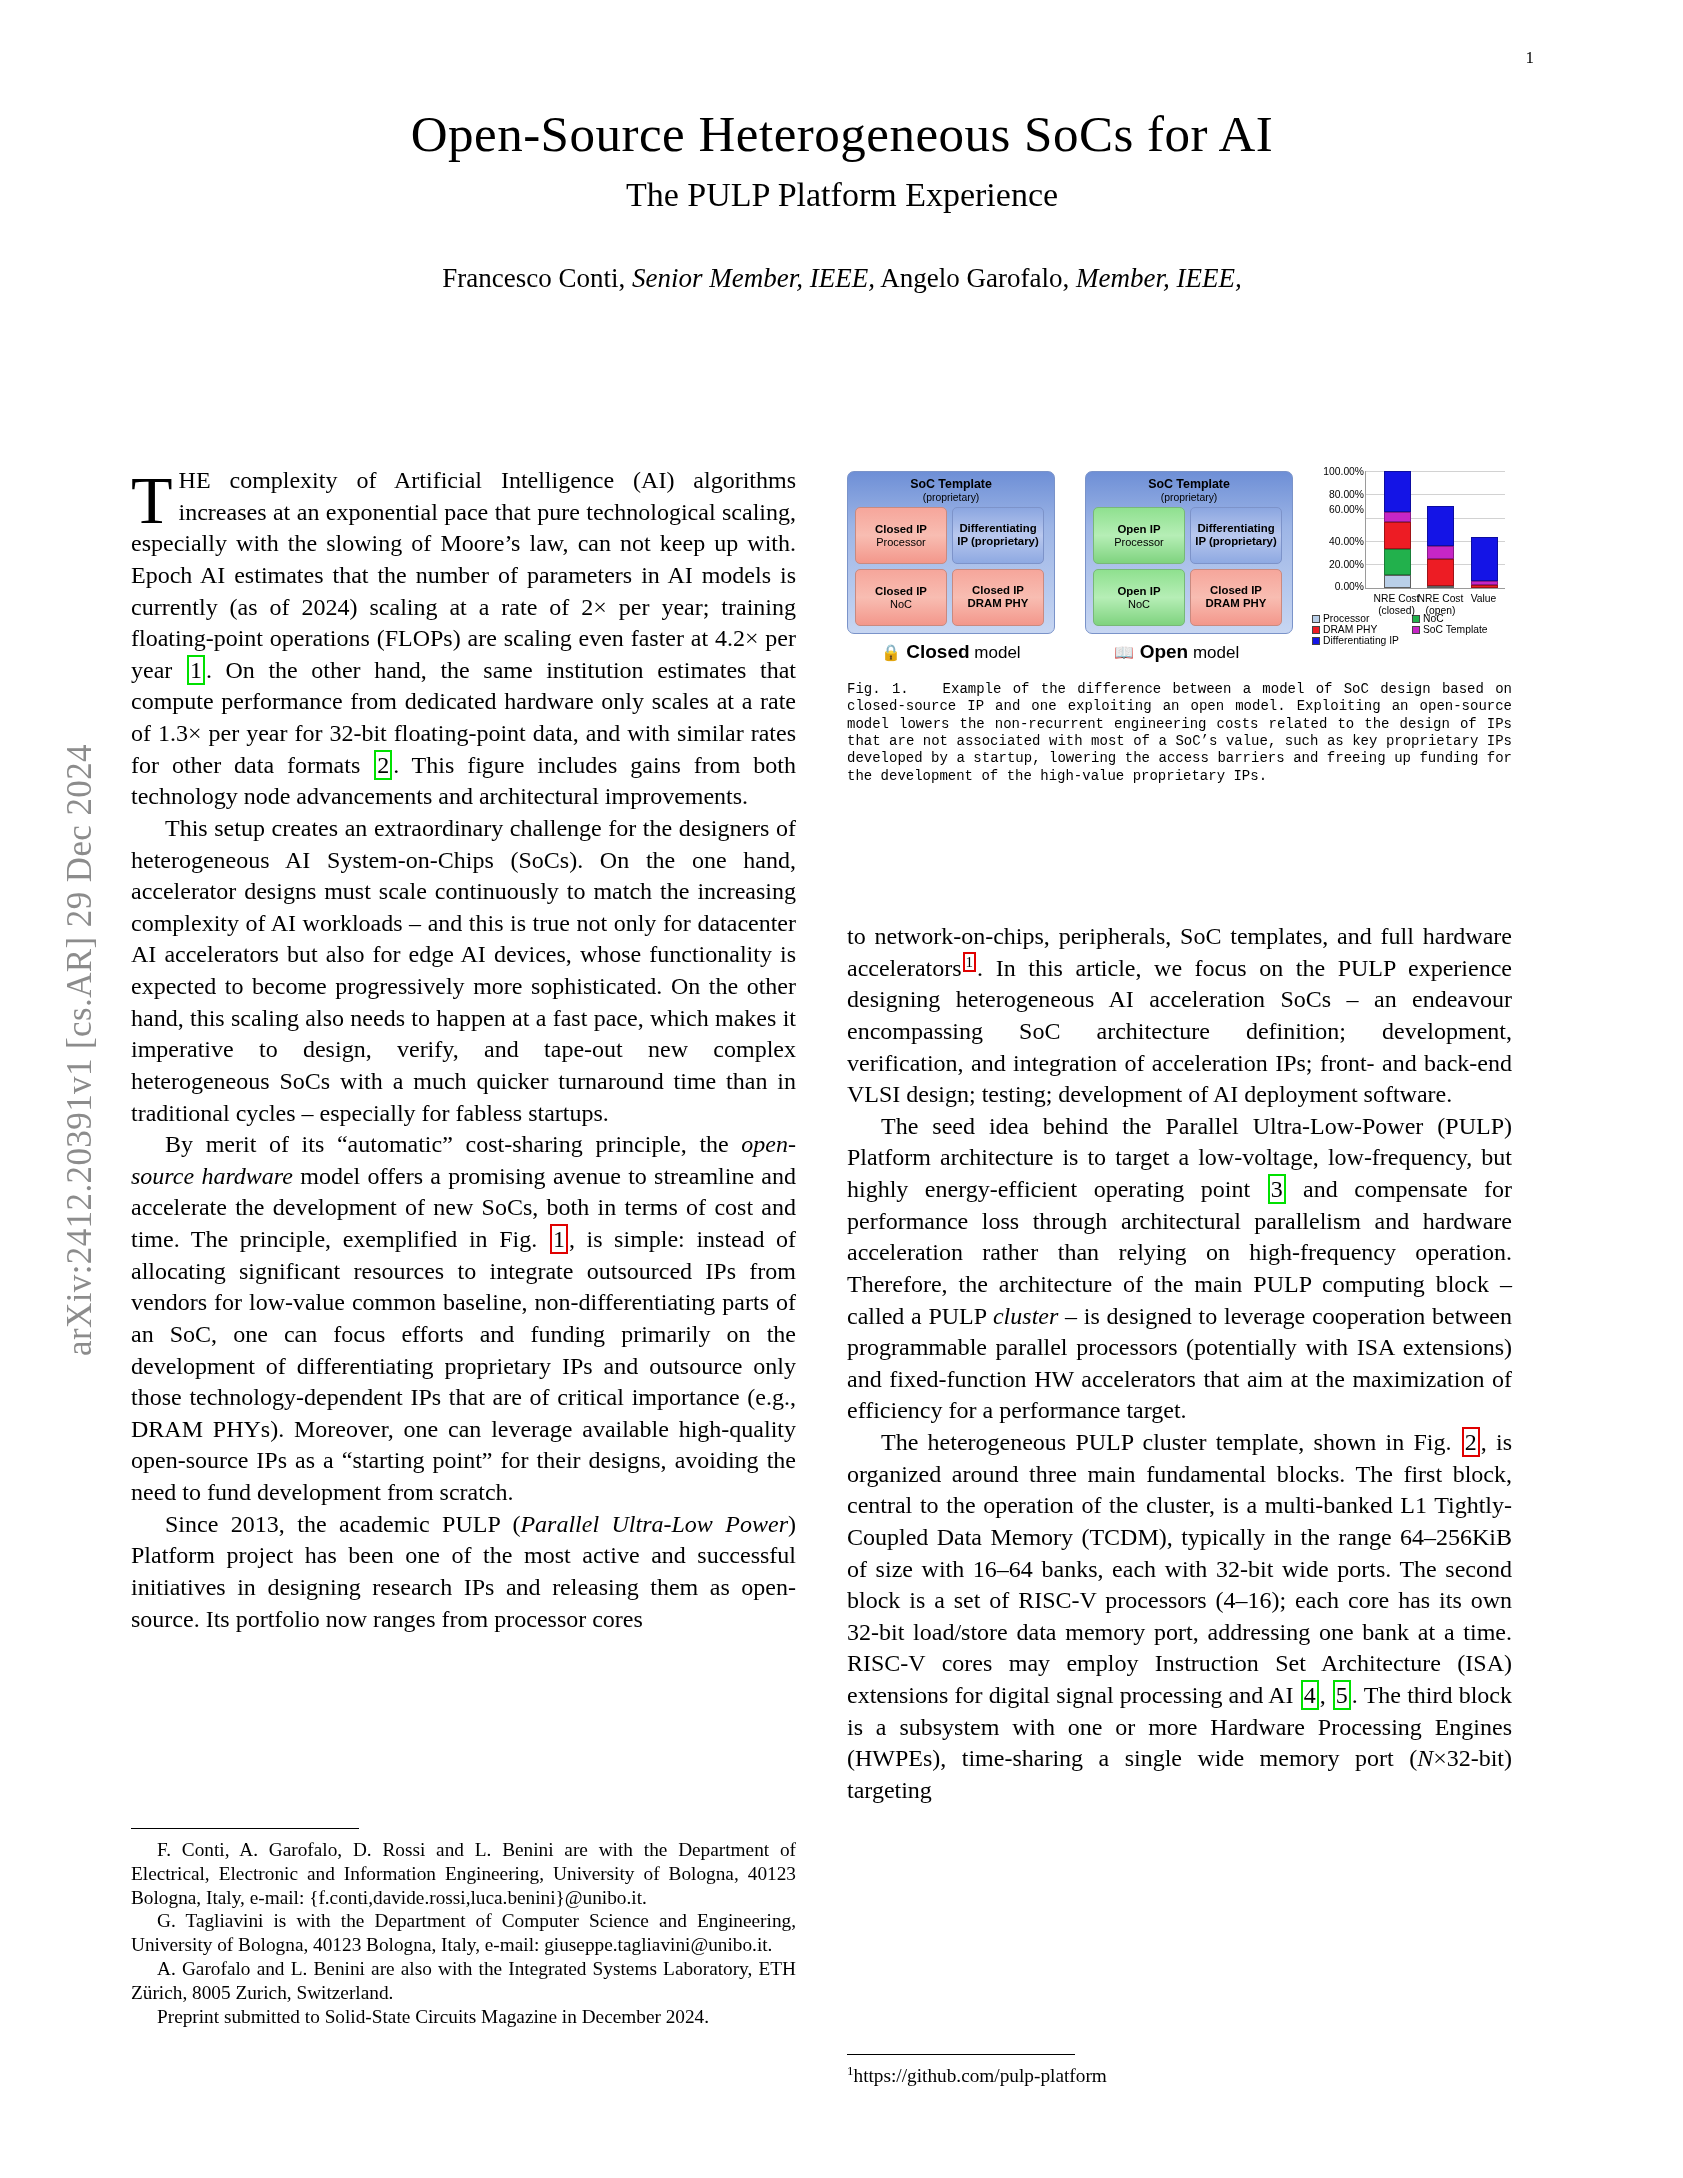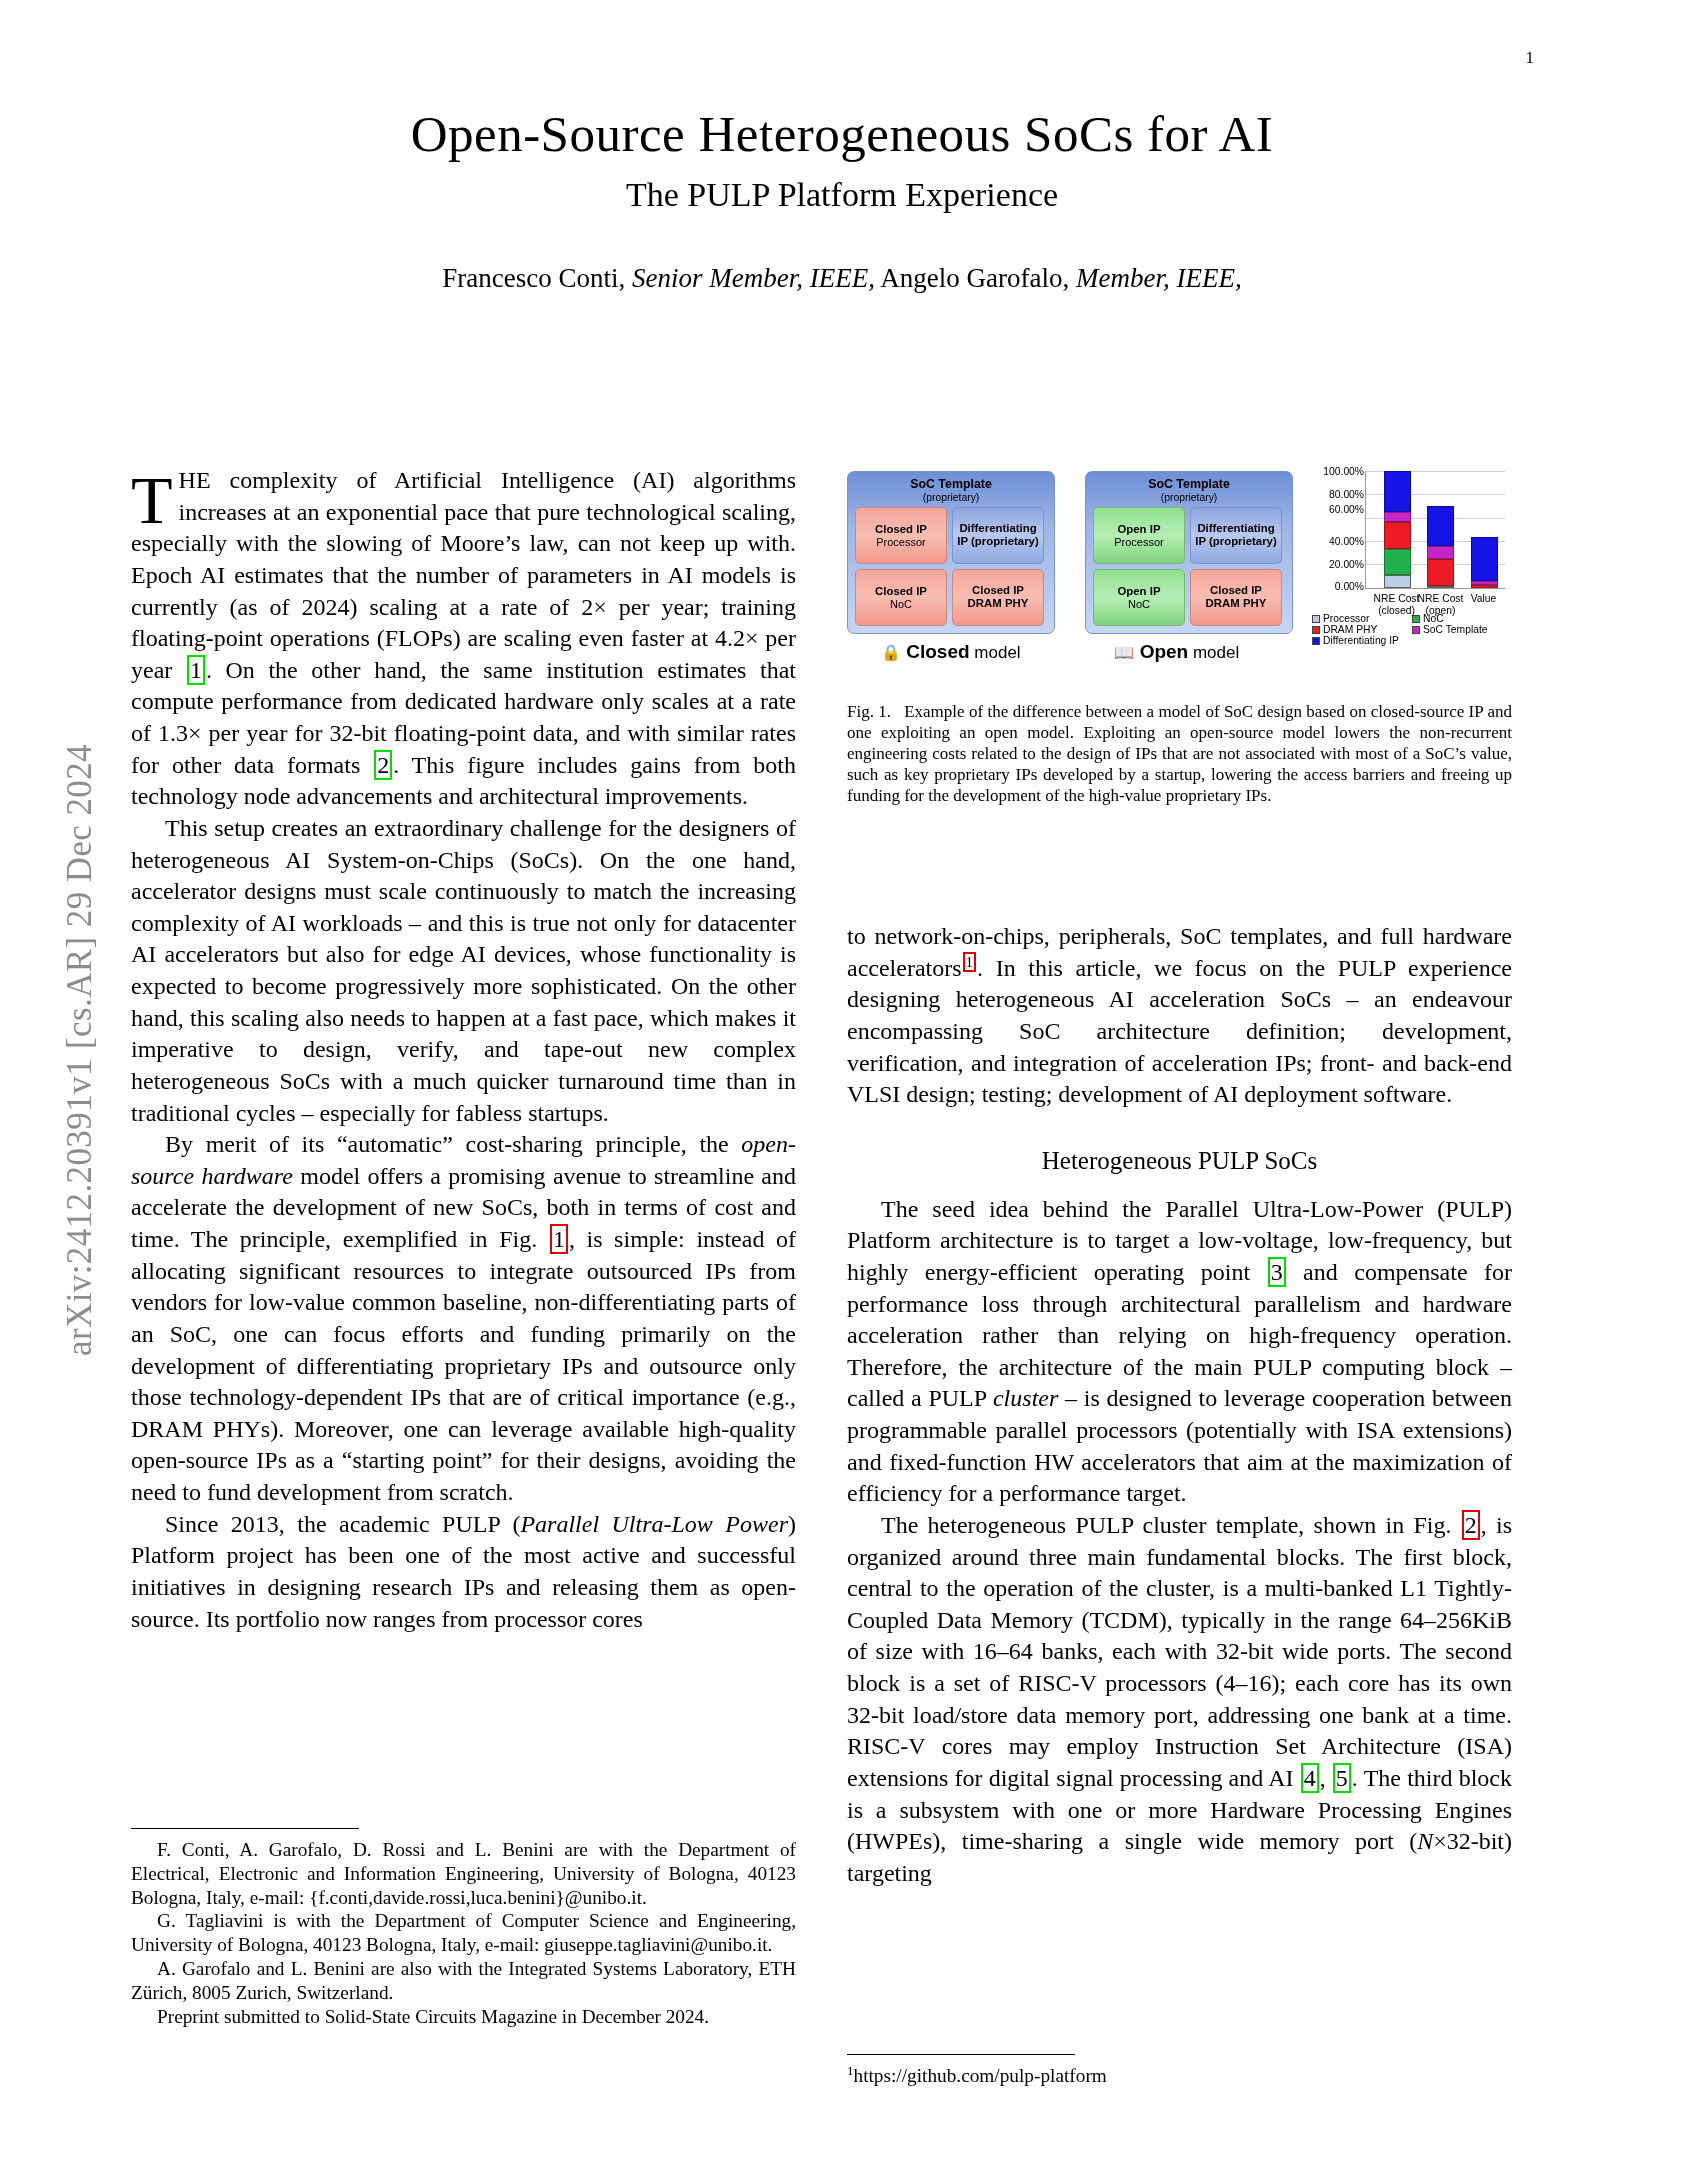--- a/index.html
+++ b/index.html
@@ -196,24 +196,25 @@
     font-size:10.3px;
   }
   .leg-row{ display:flex; }
   .leg-item{ display:flex; align-items:center; width:100px; }
   .swatch{
     width:8px; height:8px; margin-right:3px;
     border:1px solid #444; box-sizing:border-box; flex:none;
   }
 
   #fig-caption{
-    margin-top:22px;
-    font-size:17px;
+    margin-top:2px;
+    font-size:14px;
     line-height:1.24;
     text-align:justify;
+    font-family:Liberation Mono, monospace;
   }
 
   
   #footnotes-left{
     position:absolute; left:131px; top:1828px; width:665px;
     font-size:19.3px; line-height:1.235; text-align:justify;
   }
   #footnotes-left .rule{
     width:228px; border-top:1px solid #000; margin-bottom:9px;
   }
@@ -255,23 +256,20 @@
   <p>This setup creates an extraordinary challenge for the designers of heterogeneous AI System-on-Chips (SoCs). On the one hand, accelerator designs must scale continuously to match the increasing complexity of AI workloads – and this is true not only for datacenter AI accelerators but also for edge AI devices, whose functionality is expected to become progressively more sophisticated. On the other hand, this scaling also needs to happen at a fast pace, which makes it imperative to design, verify, and tape-out new complex heterogeneous SoCs with a much quicker turnaround time than in traditional cycles – especially for fabless startups.</p>
 
   <p><span>By merit of its “automatic” cost-sharing principle, the </span><span class="it">open-source hardware</span><span> model offers a promising avenue to streamline and accelerate the development of new SoCs, both in terms of cost and time. The principle, exemplified in Fig. </span><span class="figref">1</span><span>, is simple: instead of allocating significant resources to integrate outsourced IPs from vendors for low-value common baseline, non-differentiating parts of an SoC, one can focus efforts and funding primarily on the development of differentiating proprietary IPs and outsource only those technology-dependent IPs that are of critical importance (e.g., DRAM PHYs). Moreover, one can leverage available high-quality open-source IPs as a “starting point” for their designs, avoiding the need to fund development from scratch.</span></p>
 
   <p><span>Since 2013, the academic PULP (</span><span class="it">Parallel Ultra-Low Power</span><span>) Platform project has been one of the most active and successful initiatives in designing research IPs and releasing them as open-source. Its portfolio now ranges from processor cores</span></p>
 </div>
 
 <div class="col" id="col-right" style="top:921px;">
   <p class="noindent"><span>to network-on-chips, peripherals, SoC templates, and full hardware accelerators</span><span class="fnref">1</span><span>. In this article, we focus on the PULP experience designing heterogeneous AI acceleration SoCs – an endeavour encompassing SoC architecture definition; development, verification, and integration of acceleration IPs; front- and back-end VLSI design; testing; development of AI deployment software.</span></p>
 
-  <div class="section-head">
-    <span class="sc-big">Heterogeneous PULP SoCs</span>
-  </div>
 
   <p><span>The seed idea behind the Parallel Ultra-Low-Power (PULP) Platform architecture is to target a low-voltage, low-frequency, but highly energy-efficient operating point </span><span class="cite">3</span><span> and compensate for performance loss through architectural parallelism and hardware acceleration rather than relying on high-frequency operation. Therefore, the architecture of the main PULP computing block – called a PULP </span><span class="it">cluster</span><span> – is designed to leverage cooperation between programmable parallel processors (potentially with ISA extensions) and fixed-function HW accelerators that aim at the maximization of efficiency for a performance target.</span></p>
 
   <p><span>The heterogeneous PULP cluster template, shown in Fig. </span><span class="figref">2</span><span>, is organized around three main fundamental blocks. The first block, central to the operation of the cluster, is a multi-banked L1 Tightly-Coupled Data Memory (TCDM), typically in the range 64–256KiB of size with 16–64 banks, each with 32-bit wide ports. The second block is a set of RISC-V processors (4–16); each core has its own 32-bit load/store data memory port, addressing one bank at a time. RISC-V cores may employ Instruction Set Architecture (ISA) extensions for digital signal processing and AI </span><span class="cite">4</span><span>, </span><span class="cite">5</span><span>. The third block is a subsystem with one or more Hardware Processing Engines (HWPEs), time-sharing a single wide memory port (</span><span class="it">N</span><span>×32-bit) targeting</span></p>
 </div>
 
 <div id="figure-1">
   <div id="fig-graphic">
 
     <div class="soc-card" id="soc-card-closed">

